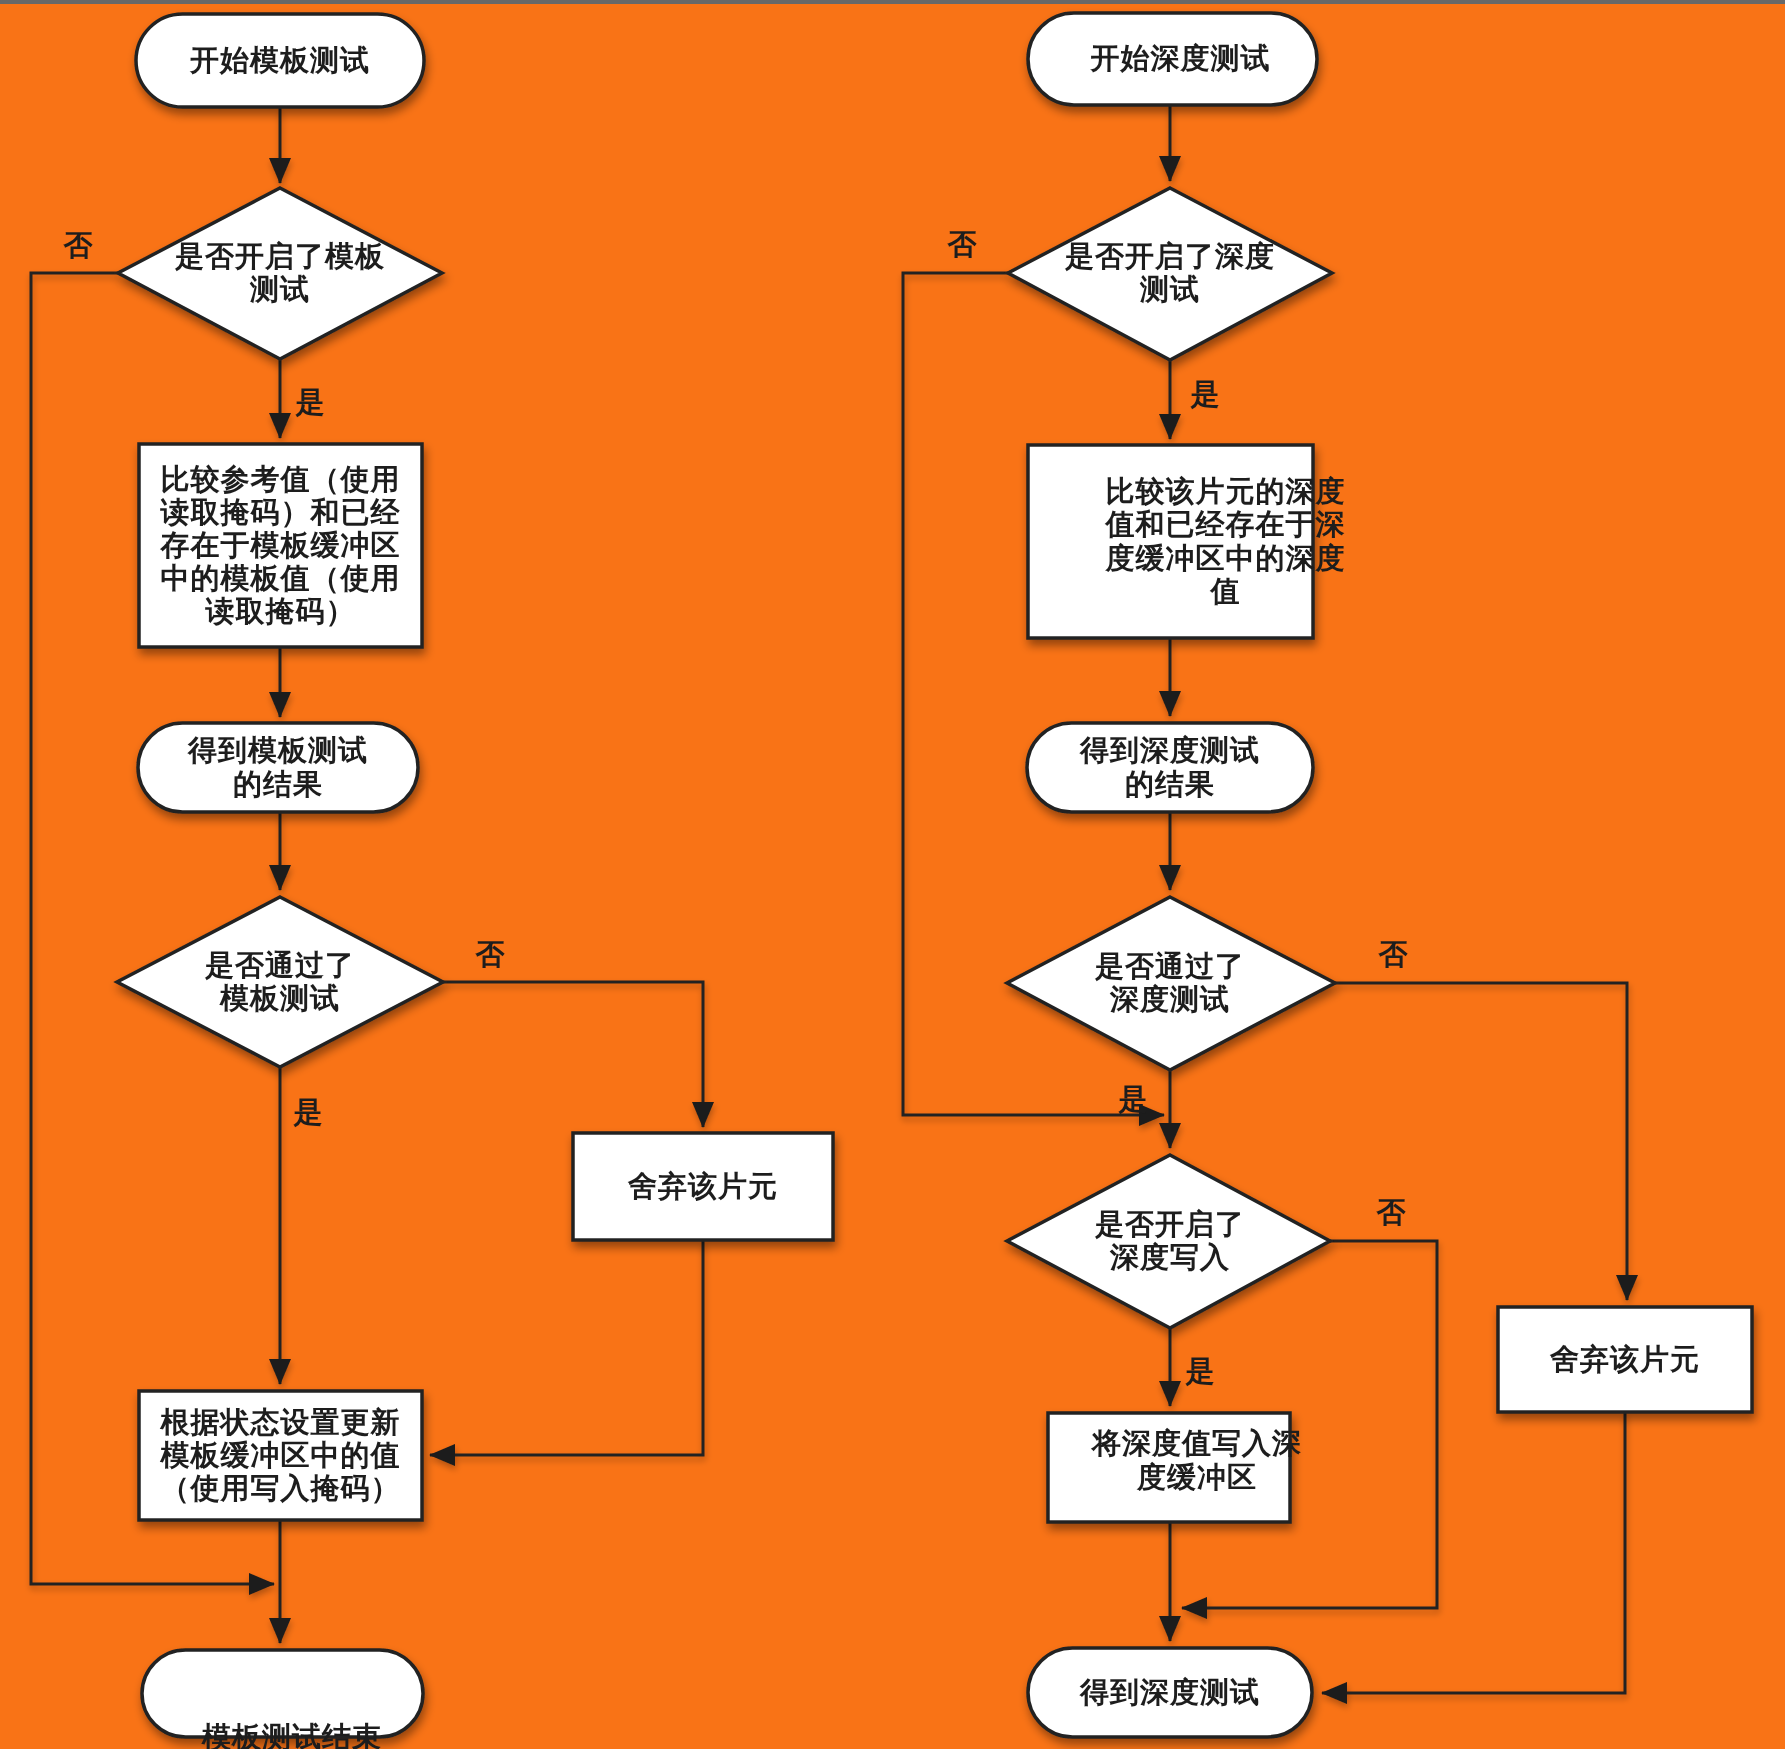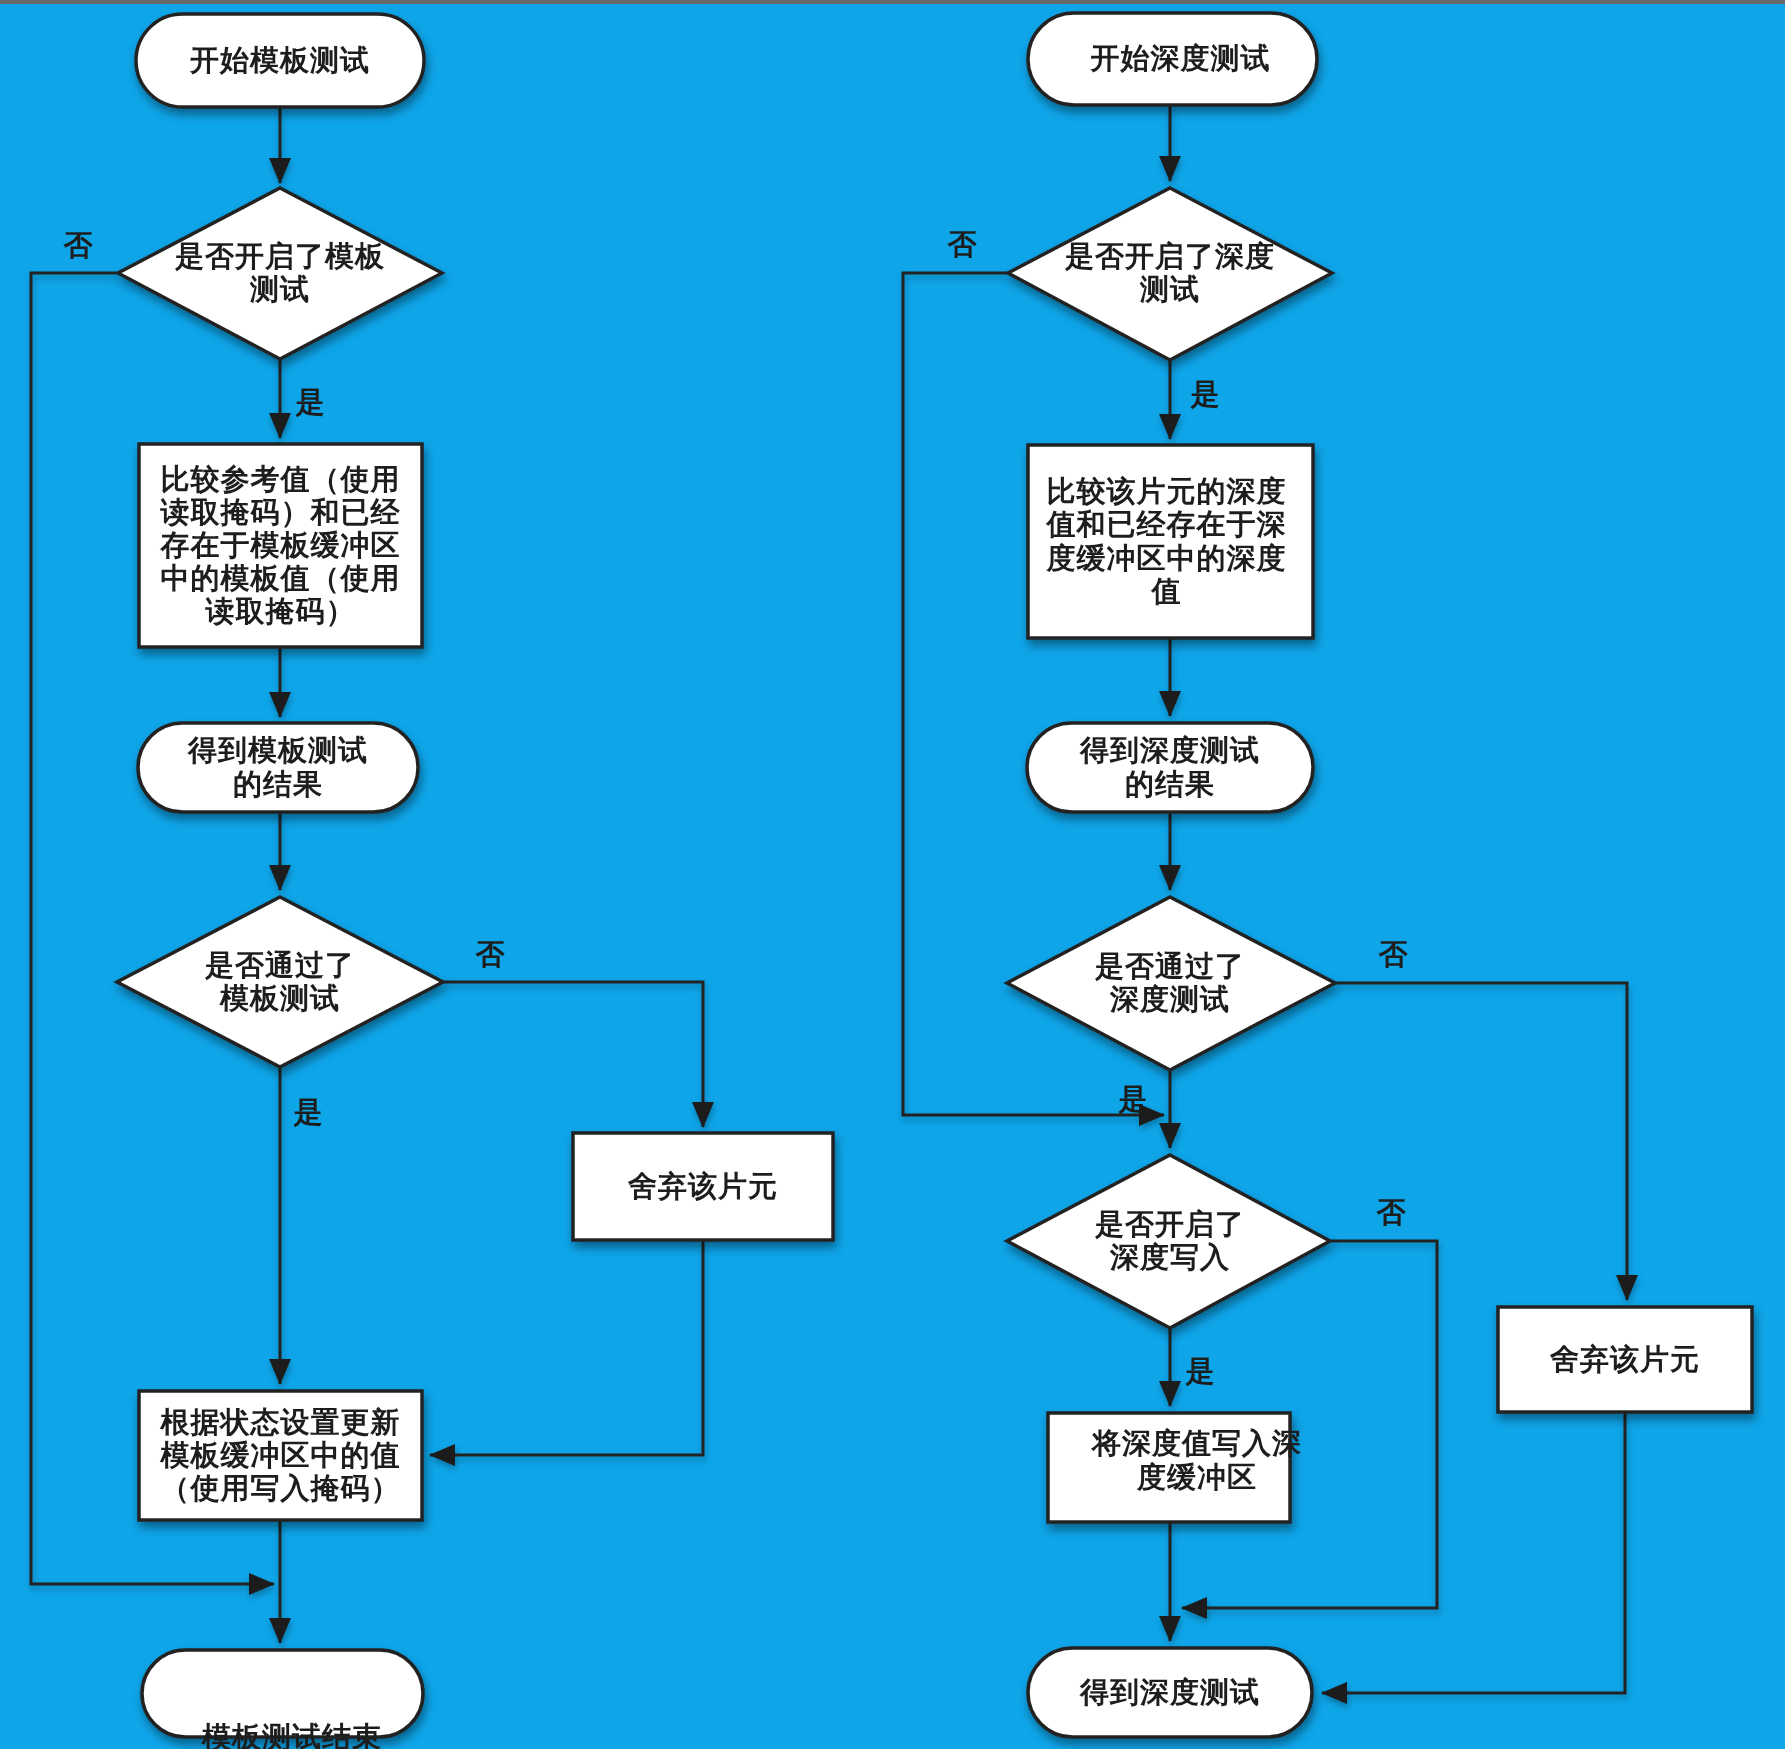--- a/index.html
+++ b/index.html
@@ -1,16 +1,16 @@
 <!DOCTYPE html>
 <html><head>
 <meta charset="utf-8">
 <style>
   html,body{margin:0;padding:0;background:#ffffff;}
-  .canvas{position:relative;width:1785px;height:1749px;background:#0ea5e9;overflow:hidden;
+  .canvas{position:relative;width:1785px;height:1749px;background:#f97316;overflow:hidden;
           font-family:"Liberation Sans","DejaVu Sans",sans-serif;}
   .topbar{position:absolute;left:0;top:0;width:100%;height:4px;background:#686868;}
   svg{position:absolute;left:0;top:0;}
   .edge{fill:none;stroke:#242424;stroke-width:3;}
   .shape{fill:#ffffff;stroke:#242424;stroke-width:3.5;}
   .node-label{position:absolute;display:flex;align-items:center;justify-content:center;
               text-align:center;white-space:pre-line;font-weight:700;color:#1d1d1d;
               font-size:29px;line-height:1.14;letter-spacing:1px;}
   .edge-label{position:absolute;display:flex;align-items:center;justify-content:center;
               font-weight:700;color:#1d1d1d;font-size:29px;}
@@ -106,21 +106,21 @@
     <div class="edge-label" style="left:58px;top:226px;width:40px;height:40px;">否</div>
     <div class="edge-label" style="left:290px;top:383px;width:40px;height:40px;">是</div>
     <div class="edge-label" style="left:470px;top:935px;width:40px;height:40px;">否</div>
     <div class="edge-label" style="left:288px;top:1093px;width:40px;height:40px;">是</div>
   </div>
 
   <div>
     <div class="node-label" style="left:1028px;top:13px;width:289px;height:92px;padding-left:8px;">开始深度测试</div>
     <div class="node-label" style="left:1040px;top:228px;width:260px;height:90px;">是否开启了深度
 测试</div>
-    <div class="node-label" style="left:1024px;top:445px;width:285px;height:193px;">比较该片元的深度
+    <div class="node-label" style="left:1083px;top:445px;width:285px;height:193px;">比较该片元的深度
 值和已经存在于深
 度缓冲区中的深度
 值</div>
     <div class="node-label" style="left:1027px;top:723px;width:286px;height:89px;">得到深度测试
 的结果</div>
     <div class="node-label" style="left:1040px;top:938px;width:260px;height:90px;">是否通过了
 深度测试</div>
     <div class="node-label" style="left:1040px;top:1196px;width:260px;height:90px;">是否开启了
 深度写入</div>
     <div class="node-label" style="left:1048px;top:1413px;width:242px;height:95px;padding-left:28px;">将深度值写入深

